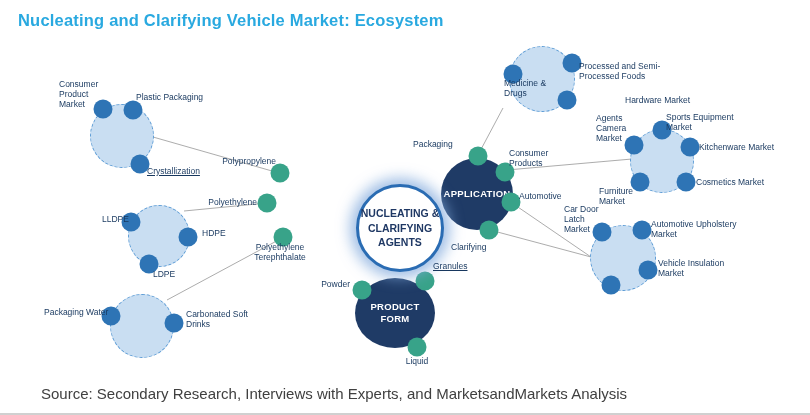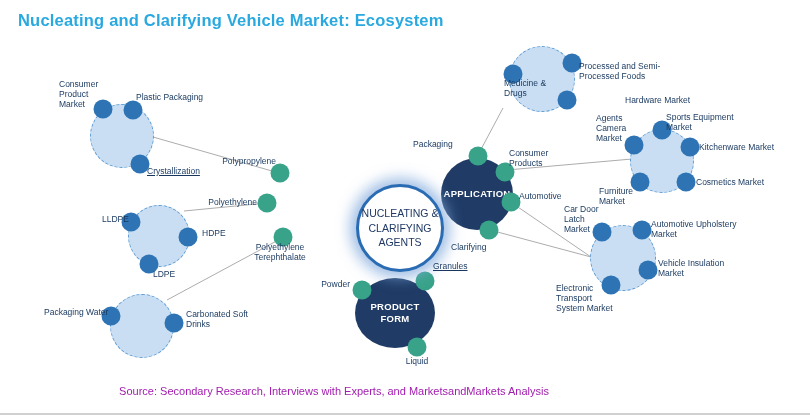--- a/index.html
+++ b/index.html
@@ -27,29 +27,29 @@
     display:flex;align-items:center;justify-content:center;text-align:center;
     font-weight:bold;font-size:9.5px;letter-spacing:0.3px;
     transform:translate(-50%,-50%);white-space:pre-line;line-height:1.3;
   }
   .center-node{
     position:absolute;left:400px;top:228px;width:82px;height:82px;
     background:#ffffff;border:3px solid #2a6cb3;border-radius:50%;
     transform:translate(-50%,-50%);
     box-shadow:0 0 14px 6px rgba(130,170,220,0.75);
     display:flex;align-items:center;justify-content:center;text-align:center;
-    font-weight:normal;font-size:10.5px;color:#1f3864;white-space:pre-line;line-height:1.4;
+    font-weight:bold;font-size:10.5px;color:#1f3864;white-space:pre-line;line-height:1.4;
   }
   .lbl{
     position:absolute;font-size:8.5px;line-height:1.18;color:#17375e;
     white-space:pre-line;
   }
   .source-line{
     position:absolute;left:0;top:385px;width:668px;text-align:center;
-    font-size:11px;color:#a21caf;
+    font-size:15px;color:#404040;
   }
   .bottom-rule{
     position:absolute;left:0;top:413px;width:810px;height:2px;background:#d0d0d0;
   }
 </style>
 </head>
 <body>
 
 <div class="canvas">
 
@@ -153,23 +153,20 @@
   <div class="lbl" style="left:599px;top:186px;">Furniture
 Market</div>
 
   <div class="lbl" style="left:564px;top:204px;">Car Door
 Latch
 Market</div>
   <div class="lbl" style="left:651px;top:219px;">Automotive Upholstery
 Market</div>
   <div class="lbl" style="left:658px;top:258px;">Vehicle Insulation
 Market</div>
-  <div class="lbl" style="left:556px;top:283px;">Electronic
-Transport
-System Market</div>
 
   <div class="lbl" style="left:218px;top:156px;width:58px;text-align:right;">Polypropylene</div>
   <div class="lbl" style="left:207px;top:197px;width:50px;text-align:right;">Polyethylene</div>
   <div class="lbl" style="left:249px;top:242px;width:62px;text-align:center;">Polyethylene
 Terephthalate</div>
 
   <div class="lbl" style="left:413px;top:139px;">Packaging</div>
   <div class="lbl" style="left:509px;top:148px;">Consumer
 Products</div>
   <div class="lbl" style="left:519px;top:191px;">Automotive</div>

